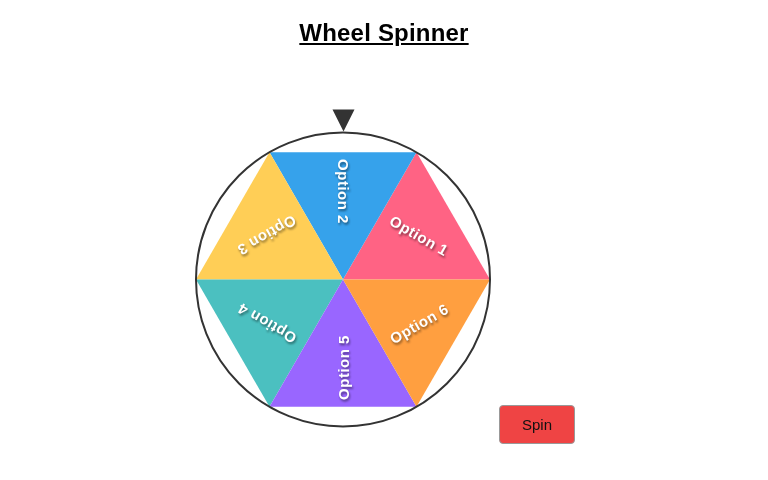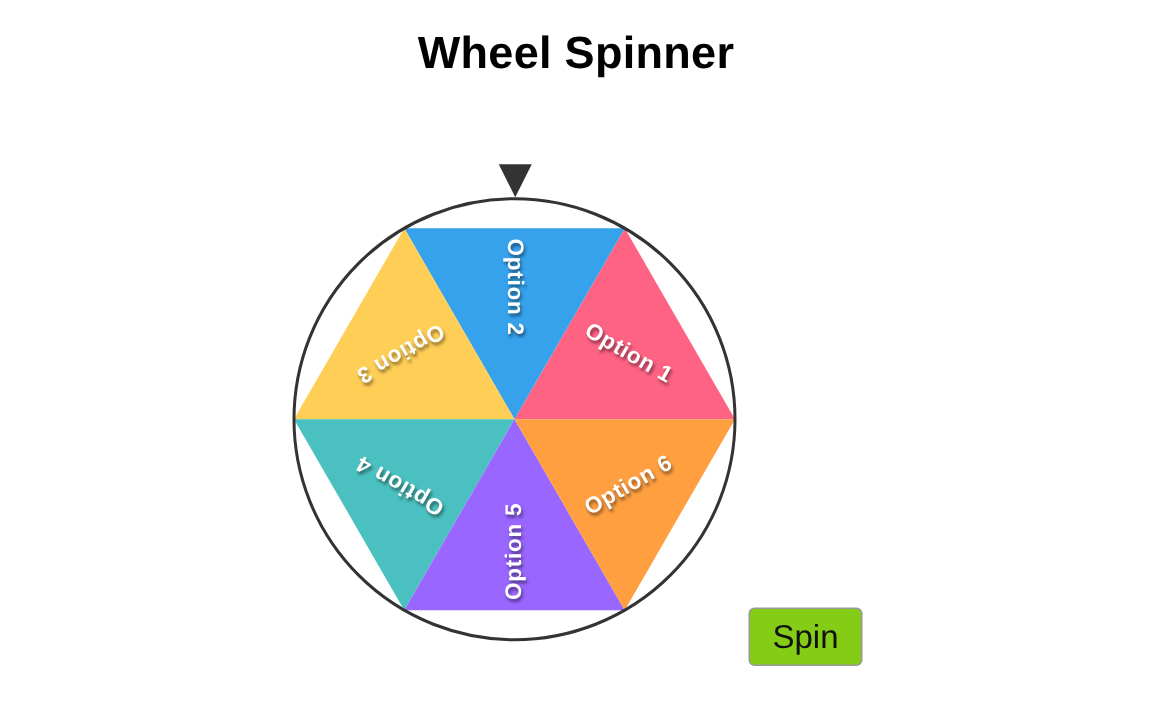--- a/index.html
+++ b/index.html
@@ -9,47 +9,48 @@
     font-family: "Liberation Sans", sans-serif;
     position: relative;
     overflow: hidden;
   }
   .page-title {
     position: absolute;
     top: 19px; left: 0;
     width: 768px;
     margin: 0;
     text-align: center;
-    font-size: 30px;
+    font-size: 24px;
     font-weight: 700;
     color: #000000;
     letter-spacing: 0.2px;
+    text-decoration: underline;
   }
   .wheel-svg {
     position: absolute;
     top: 0; left: 0;
   }
   .labels-group {
     filter: drop-shadow(1px 2px 1px rgba(0,0,0,0.45));
   }
   .seg-label {
     font-family: "Liberation Sans", sans-serif;
     font-size: 15px;
     font-weight: 700;
     letter-spacing: 0.5px;
   }
   .spin-button {
     position: absolute;
     left: 499px; top: 405px;
     width: 76px; height: 39px;
-    background: #84cc16;
+    background: #ef4444;
     border: 1px solid #999999;
     border-radius: 4px;
     font-family: "Liberation Sans", sans-serif;
-    font-size: 22px;
+    font-size: 15px;
     color: #111111;
     cursor: pointer;
     text-align: center;
   }
 </style>
 </head>
 <body>
 
 <div class="page">
 

